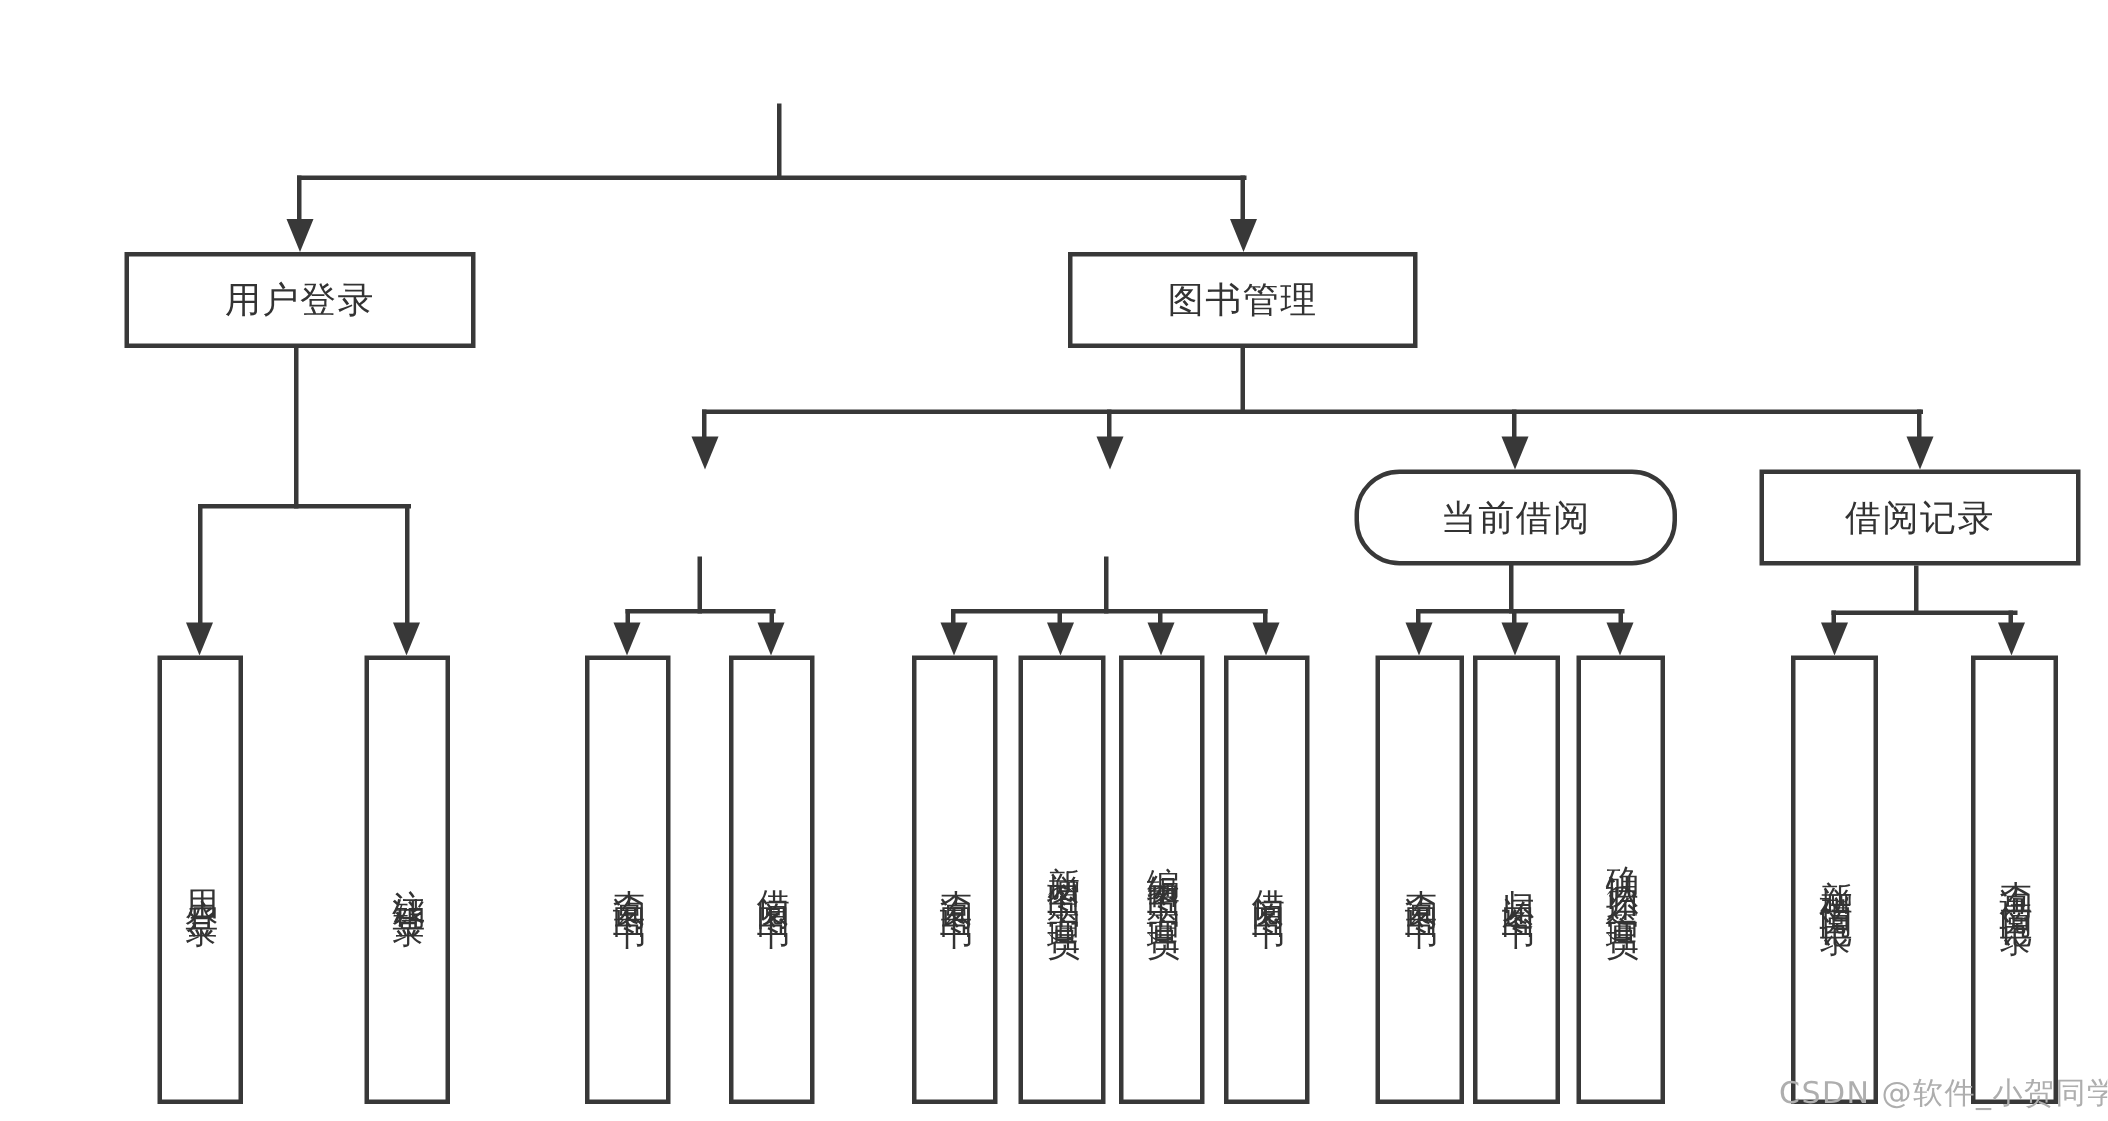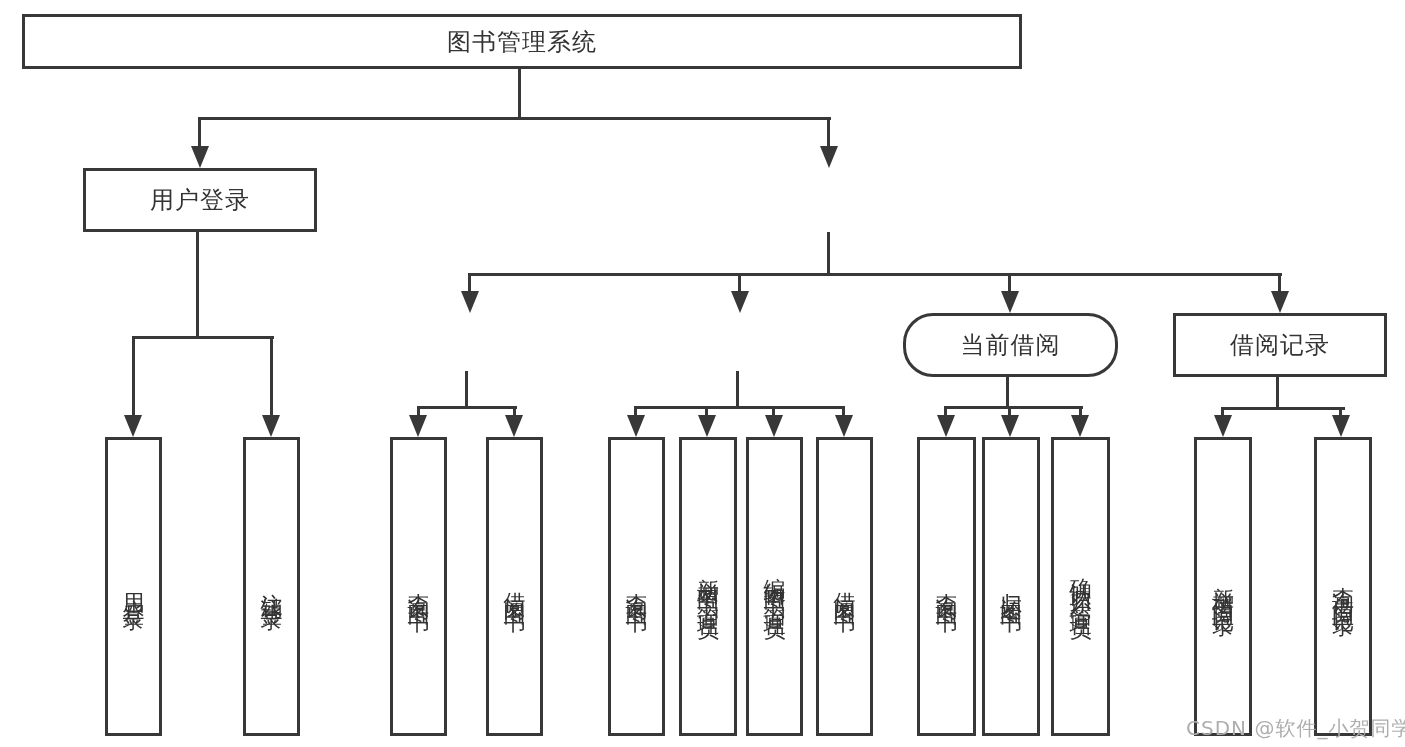--- a/index.html
+++ b/index.html
@@ -56,28 +56,28 @@
     color: #aeaeae;
     z-index: 3;
     white-space: nowrap;
   }
 </style>
 </head>
 <body>
 
 <div id="stage">
 
-  <div class="box" style="left:22px; top:14px; width:994px; height:49px;">
-    <span>图书管理系统</span>
-  </div>
 
   <div class="box" style="left:83px; top:168px; width:228px; height:58px;">
     <span>用户登录</span>
   </div>
 
+  <div class="box" style="left:712px; top:168px; width:227px; height:58px;">
+    <span>图书管理</span>
+  </div>
 
 
 
   <div class="box" style="left:903px; top:313px; width:209px; height:58px;border-radius:30px;">
     <span>当前借阅</span>
   </div>
 
   <div class="box" style="left:1173px; top:313px; width:208px; height:58px;text-align:right;">
     <span>借阅记录</span>
   </div>

